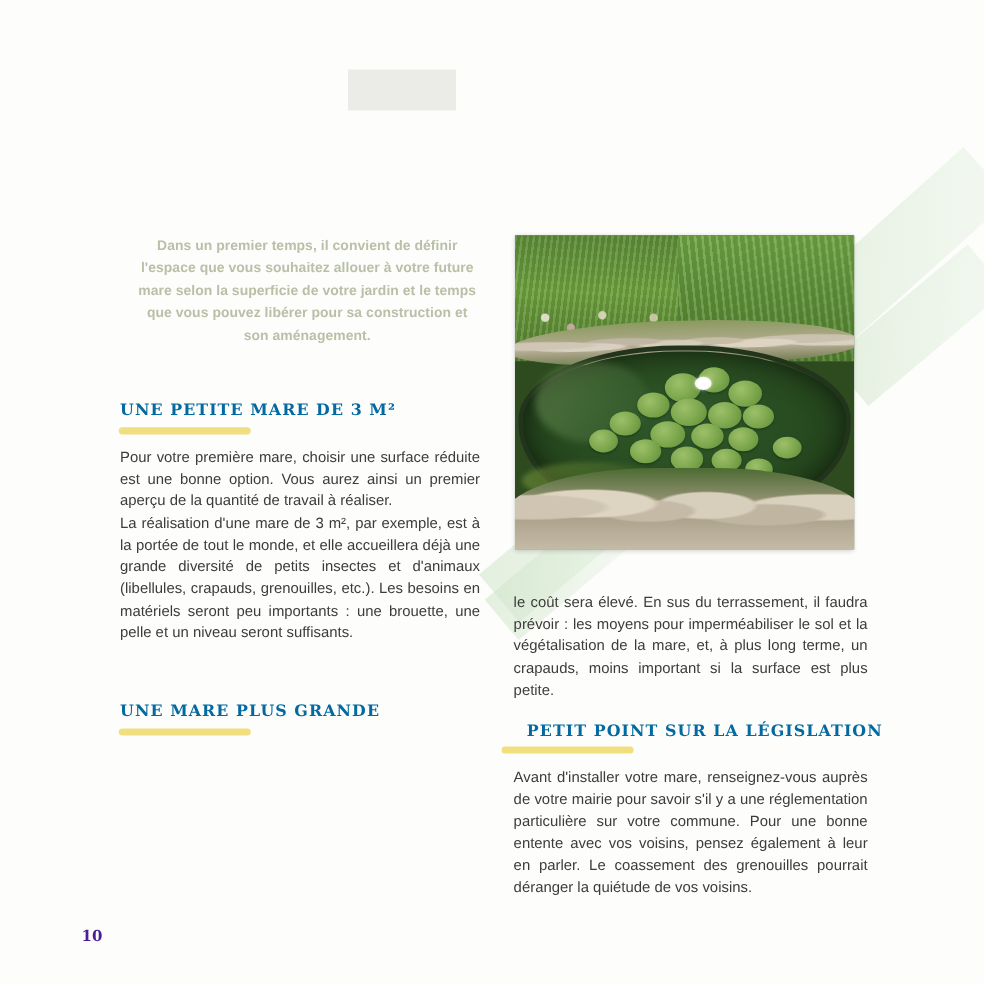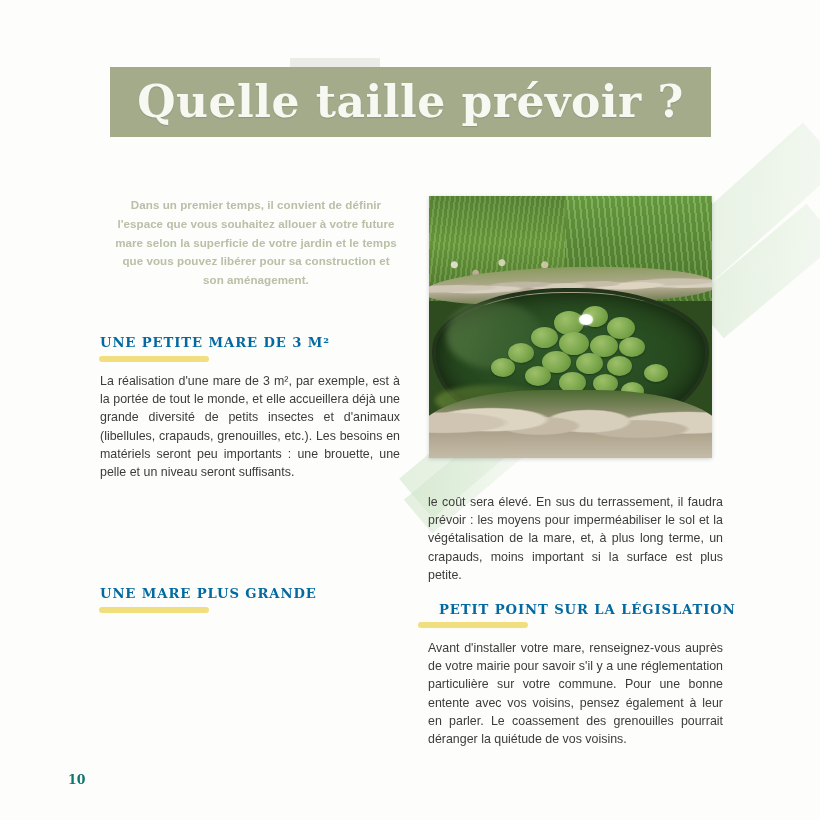--- a/index.html
+++ b/index.html
@@ -240,37 +240,34 @@
   .body-col p { margin: 0; }
 
   
   .page-num {
     position: absolute;
     left: 68px;
     top: 772px;
     font-family: "DejaVu Serif", "Liberation Serif", serif;
     font-weight: 700;
     font-size: 12.5px;
-    color: #0f766e;
+    color: #4c1d95;
   }
 </style>
 </head>
 <body>
 
 <div class="page">
 
   <div class="watermark wm-e"></div>
   <div class="watermark wm-a"></div>
   <div class="watermark wm-b"></div>
   <div class="watermark wm-c"></div>
   <div class="watermark wm-d"></div>
 
-  <div class="title-banner">
-    <div class="title-text">Quelle taille prévoir ?</div>
-  </div>
 
   <div class="intro">Dans un premier temps, il convient de définir l'espace que vous souhaitez allouer à votre future mare selon la superficie de votre jardin et le temps que vous pouvez libérer pour sa construction et son aménagement.</div>
 
   <div class="photo-frame">
     <div class="photo">
       <div class="ph-grass"></div>
       <div class="ph-grass2"></div>
       <div class="ph-flowers"></div>
       <div class="ph-rim-top"></div>
       <div class="ph-water"></div>
@@ -298,20 +295,21 @@
 
       <div class="ph-moss"></div>
       <div class="ph-rim-bottom"></div>
     </div>
   </div>
 
   <div class="sec-head" style="left:100px; top:335px;">UNE PETITE MARE DE 3 M²</div>
   <div class="hl" style="left:99px; top:356px; width:110px;"></div>
 
   <div class="body-col" style="left:100px; top:372px; width:300px;">
+    <p>Pour votre première mare, choisir une surface réduite est une bonne option. Vous aurez ainsi un premier aperçu de la quantité de travail à réaliser.</p>
     <p>La réalisation d'une mare de 3 m², par exemple, est à la portée de tout le monde, et elle accueillera déjà une grande diversité de petits insectes et d'animaux (libellules, crapauds, grenouilles, etc.). Les besoins en matériels seront peu importants : une brouette, une pelle et un niveau seront suffisants.</p>
   </div>
 
   <div class="sec-head" style="left:100px; top:586px;">UNE MARE PLUS GRANDE</div>
   <div class="hl" style="left:99px; top:607px; width:110px;"></div>
 
   <div class="body-col" style="left:100px; top:624px; width:305px;">
   </div>
 
   <div class="body-col" style="left:428px; top:493px; width:295px;">

